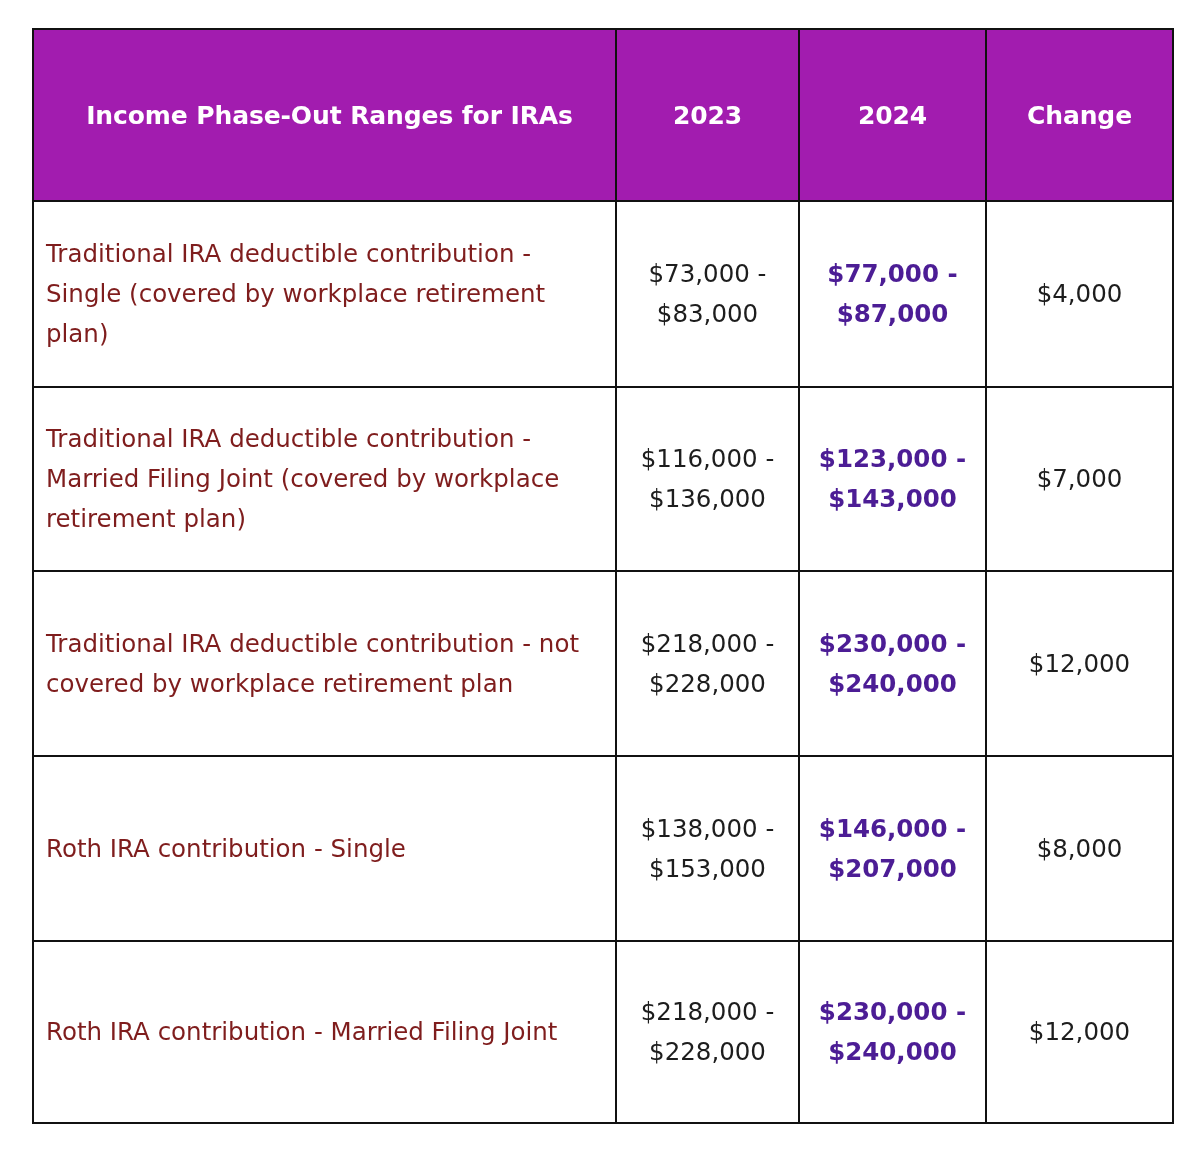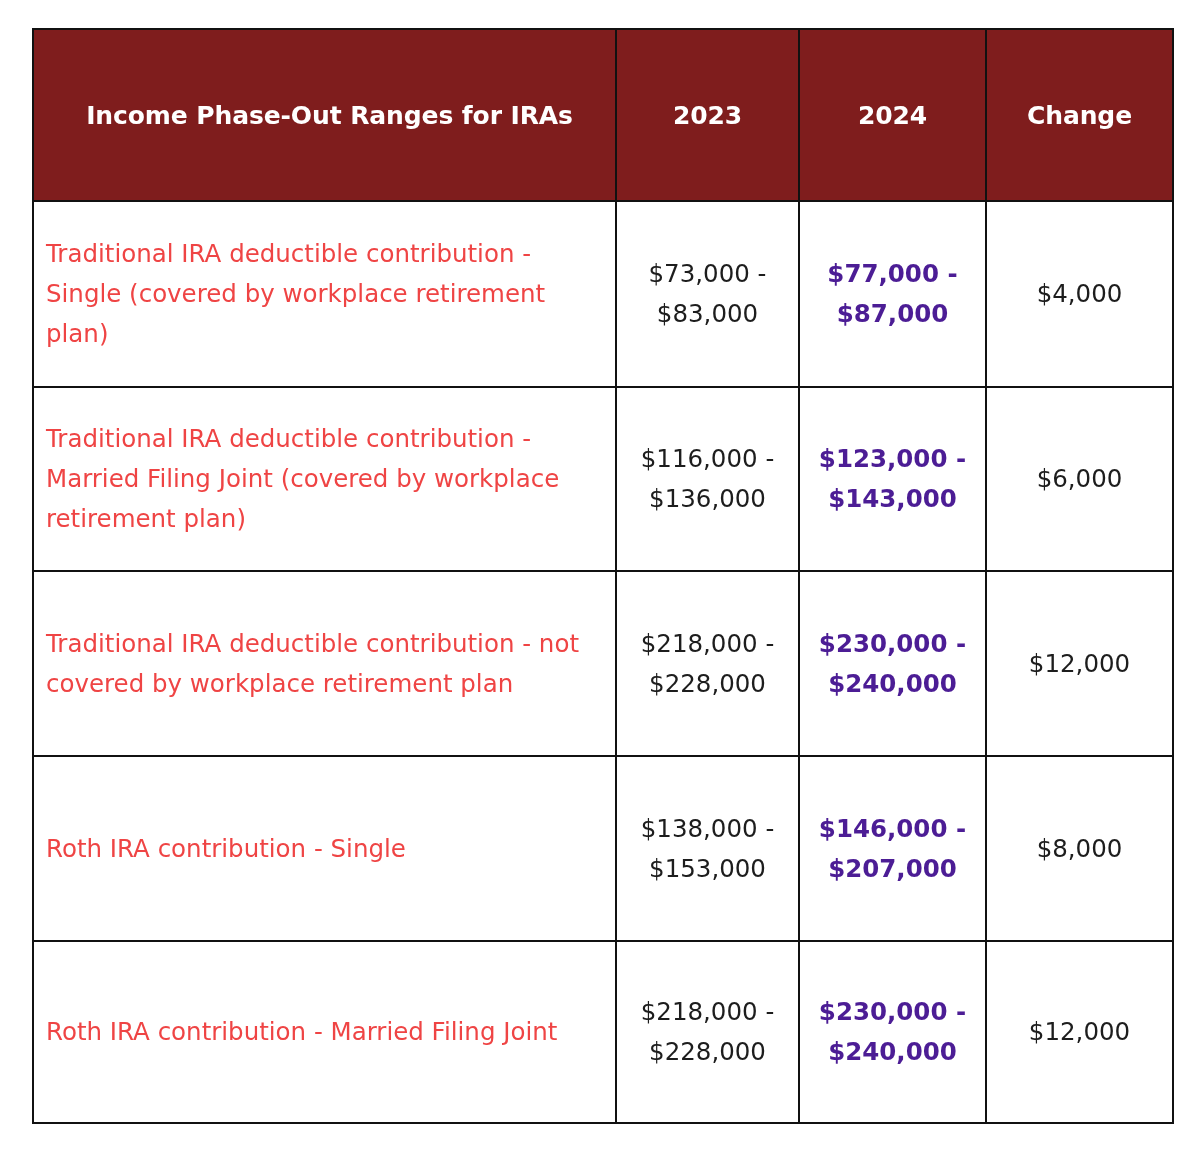--- a/index.html
+++ b/index.html
@@ -37,21 +37,21 @@
   table.ira-table col.c-desc   { width: 583px; }
   table.ira-table col.c-2023   { width: 183px; }
   table.ira-table col.c-2024   { width: 187px; }
   table.ira-table col.c-change { width: 187px; }
 
   thead tr.header-row {
     height: 172px;
     background: #052160;
   }
   thead th {
-    background: #7f1d1d;
+    background: #a21caf;
     color: #ffffff;
     border: 2px solid #111111;
     font-weight: bold;
     font-size: 25px;
     letter-spacing: -0.1px;
     vertical-align: middle;
     padding: 0 18px;
     box-sizing: border-box;
   }
   thead th.h-desc {
@@ -71,21 +71,21 @@
     vertical-align: middle;
     color: #222222;
     box-sizing: border-box;
   }
   tbody td.desc {
     text-align: left;
     font-size: 24.5px;
     line-height: 1.62;
     padding: 6px 20px 6px 12px;
     font-weight: 400;
-    color: #ef4444;
+    color: #7f1d1d;
   }
   tbody td.val {
     text-align: center;
     font-size: 24.5px;
     line-height: 1.62;
     padding: 6px 16px;
     font-weight: 400;
     color: #1d1d1d;
   }
   tbody td.val.bold {
@@ -122,21 +122,21 @@
         <tr class="r0">
           <td class="desc">Traditional IRA deductible contribution - Single (covered by workplace retirement plan)</td>
           <td class="val">$73,000 - $83,000</td>
           <td class="val bold">$77,000 - $87,000</td>
           <td class="val">$4,000</td>
         </tr>
         <tr class="r1">
           <td class="desc">Traditional IRA deductible contribution - Married Filing Joint (covered by workplace retirement plan)</td>
           <td class="val">$116,000 - $136,000</td>
           <td class="val bold">$123,000 - $143,000</td>
-          <td class="val">$6,000</td>
+          <td class="val">$7,000</td>
         </tr>
         <tr class="r2">
           <td class="desc">Traditional IRA deductible contribution - not covered by workplace retirement plan</td>
           <td class="val">$218,000 - $228,000</td>
           <td class="val bold">$230,000 - $240,000</td>
           <td class="val">$12,000</td>
         </tr>
         <tr class="r3">
           <td class="desc">Roth IRA contribution - Single</td>
           <td class="val">$138,000 - $153,000</td>

